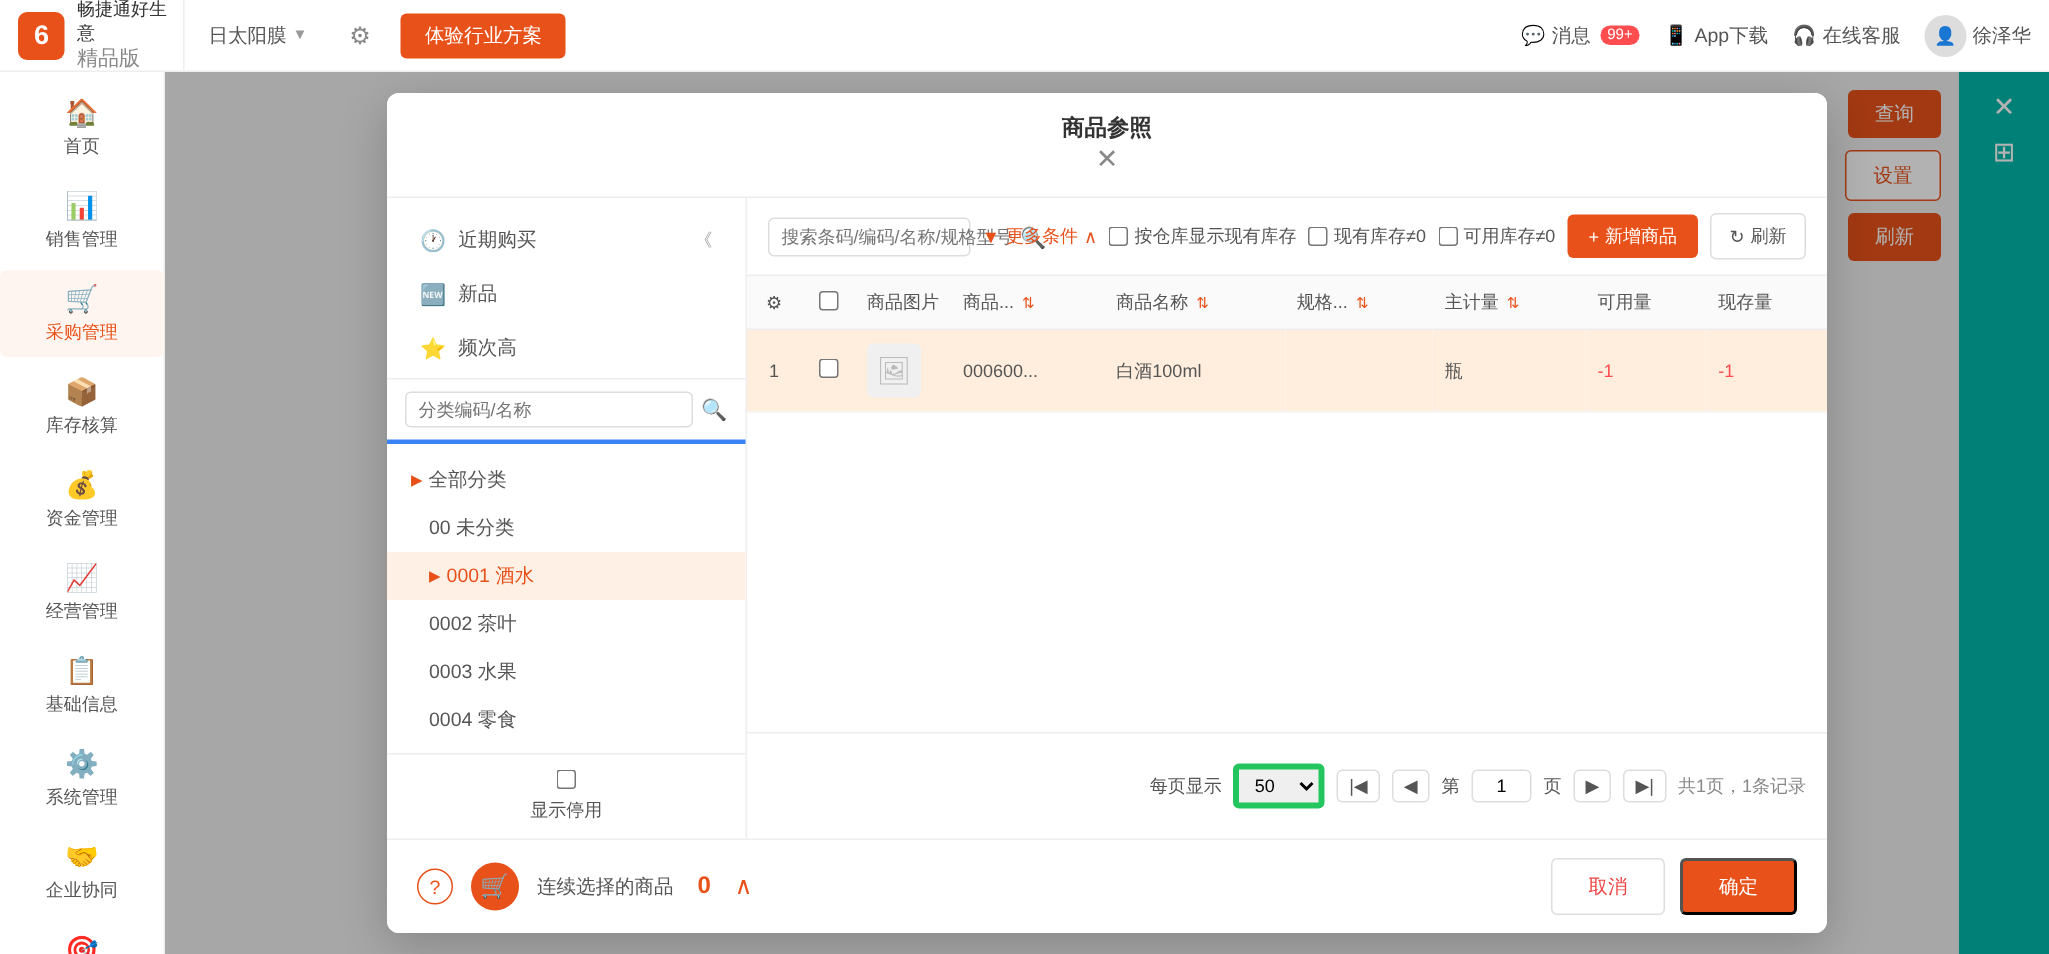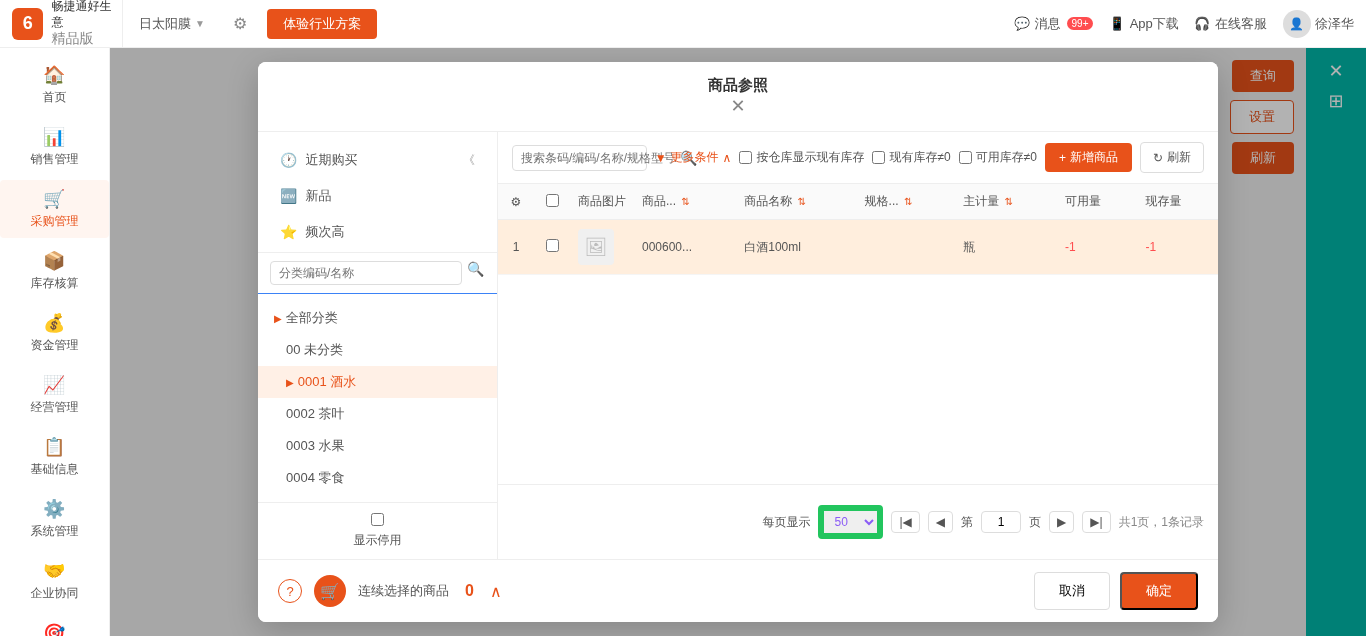--- a/index.html
+++ b/index.html
@@ -220,23 +220,23 @@
     .modal-left-nav-item .nav-item-icon { font-size: 14px; color: #e8521a; }
     .collapse-arrow {
       margin-left: auto;
       font-size: 12px;
       color: #999;
     }
     
     .category-search {
       padding: 8px 12px;
       display: flex;
-      align-items: flex-start;
+      align-items: center;
       gap: 6px;
-      border-bottom: 1px solid #3b82f6;
+      border-bottom: 3px solid #3b82f6;
     }
     .category-search input {
       flex: 1;
       border: 1px solid #ddd;
       border-radius: 4px;
       padding: 4px 8px;
       font-size: 12px;
       outline: none;
       color: #555;
     }
@@ -413,26 +413,26 @@
       display: flex;
       align-items: center;
       justify-content: flex-end;
       border-top: 1px solid #eee;
       gap: 8px;
       font-size: 12px;
       color: #555;
     }
     .page-size-label { color: #555; }
     .page-size-select {
-      border: 6px solid #22c55e;
+      border: 4px solid #22c55e;
       border-radius: 4px;
       padding: 3px 6px;
       font-size: 12px;
       outline: none;
-      color: #8b5cf6;
+      color: #000000;
       cursor: pointer;
     }
     .page-nav-btn {
       border: 1px solid #ddd;
       background: #fff;
       border-radius: 4px;
       padding: 3px 7px;
       cursor: pointer;
       color: #555;
       font-size: 12px;
@@ -492,21 +492,21 @@
       font-size: 16px;
     }
     .footer-right {
       margin-left: auto;
       display: flex;
       gap: 10px;
     }
     .btn-cancel {
       border: 1px solid #ddd;
       background: #fff;
-      color: #000000;
+      color: #ef4444;
       padding: 8px 24px;
       border-radius: 4px;
       cursor: pointer;
       font-size: 13px;
     }
     .btn-confirm {
       background: #e8521a;
       color: #fff;
       padding: 8px 24px;
       border-radius: 4px;

